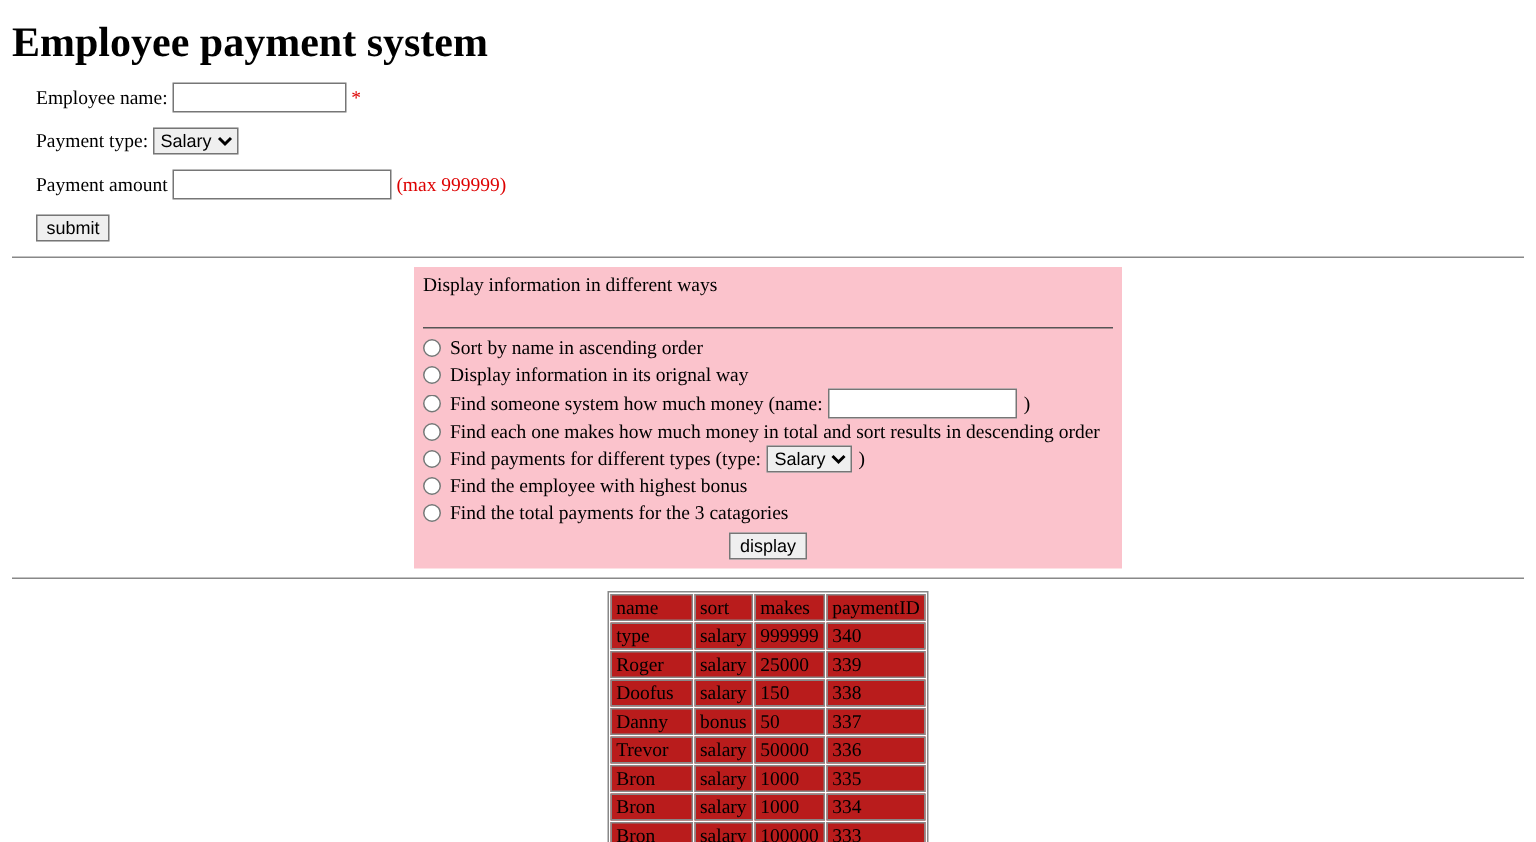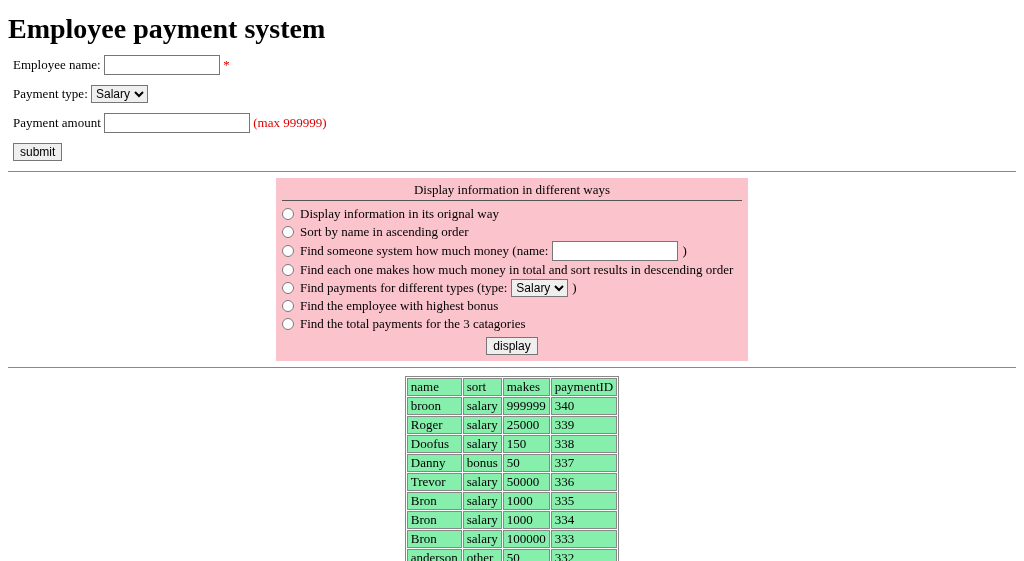--- a/index.html
+++ b/index.html
@@ -8,21 +8,21 @@
     margin: 8px;
     background: #fff;
     color: #000;
   }
   h2 {
     font-size: 28px;
     font-weight: bold;
     margin: 5px 0 10px 0;
   }
   .form-row {
-    margin: 10px 5px;
+    margin: 10px 16px;
   }
   .red { color: #d00; }
   input[type="text"] {
     font-family: Arial, sans-serif;
     font-size: 12px;
     height: 16px;
     border: 1px solid #767676;
     background: #fff;
   }
   select {
@@ -43,24 +43,23 @@
     border-top: 1px solid #888;
     margin: 6px 0;
   }
   .pink-panel {
     background: #fbc3cc;
     width: 460px;
     margin: 0 auto;
     padding: 4px 6px 6px 6px;
   }
   .pink-panel .panel-title {
-    text-align: center;
     font-size: 13px;
     border-bottom: 1px solid #555;
-    padding-bottom: 2px;
+    padding-bottom: 20px;
     margin-bottom: 4px;
   }
   .option-row {
     font-size: 13px;
     line-height: 18px;
     display: flex;
     align-items: center;
     gap: 4px;
     flex-wrap: wrap;
   }
@@ -78,21 +77,21 @@
     border-spacing: 1px;
     margin: 8px auto 0 auto;
     font-size: 13px;
     border: 1px solid #888;
   }
   table.data th, table.data td {
     border: 1px solid #888;
     padding: 0 3px;
     text-align: left;
     font-weight: normal;
-    background: #86efac;
+    background: #b91c1c;
   }
 </style>
 </head>
 <body>
 
 <h2>Employee payment system</h2>
 
 <div class="form-row">
   <span>Employee name:</span>
   <input type="text" style="width: 110px;">
@@ -116,25 +115,25 @@
   <input type="button" value="submit" style="">
 </div>
 
 <hr>
 
 <div class="pink-panel">
   <div class="panel-title">Display information in different ways</div>
 
   <div class="option-row">
     <input type="radio" name="opt" style="">
+    <span>Sort by name in ascending order</span>
+  </div>
+  <div class="option-row">
+    <input type="radio" name="opt" style="">
     <span>Display information in its orignal way</span>
-  </div>
-  <div class="option-row">
-    <input type="radio" name="opt" style="">
-    <span>Sort by name in ascending order</span>
   </div>
   <div class="option-row">
     <input type="radio" name="opt" style="">
     <span>Find someone system how much money (name:</span>
     <input type="text" style="width: 120px;">
     <span>)</span>
   </div>
   <div class="option-row">
     <input type="radio" name="opt" style="">
     <span>Find each one makes how much money in total and sort results in descending order</span>
@@ -167,21 +166,21 @@
   <thead>
     <tr id="thead-row">
         <th>name</th>
         <th>sort</th>
         <th>makes</th>
         <th>paymentID</th>
       </tr>
   </thead>
   <tbody id="tbody">
       <tr>
-        <td>broon</td>
+        <td>type</td>
         <td>salary</td>
         <td>999999</td>
         <td>340</td>
       </tr>
       <tr>
         <td>Roger</td>
         <td>salary</td>
         <td>25000</td>
         <td>339</td>
       </tr>

